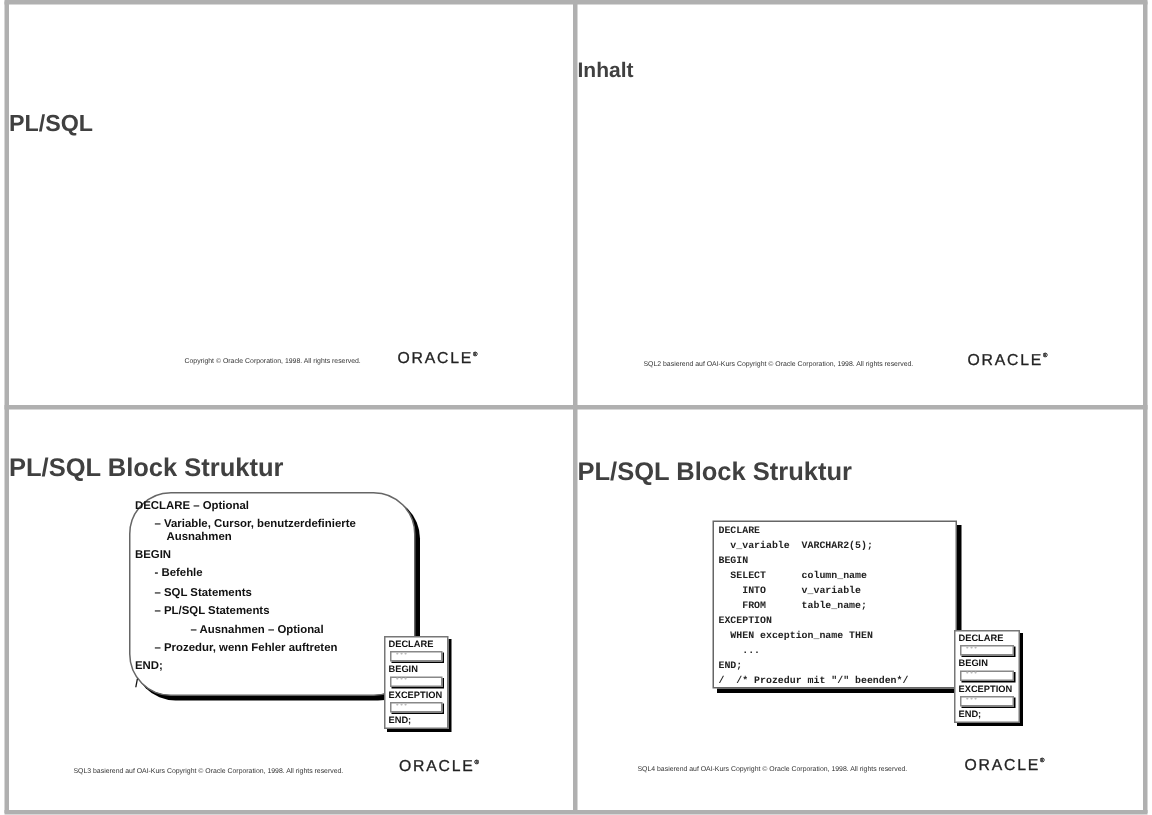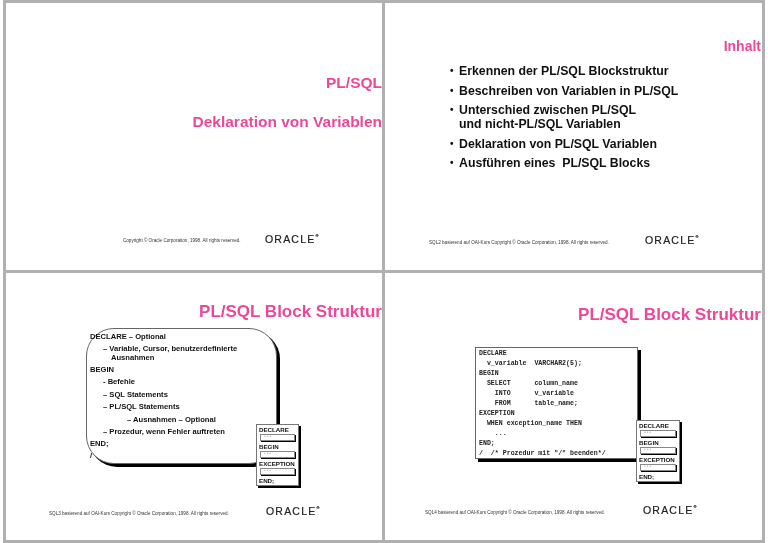--- a/index.html
+++ b/index.html
@@ -1,20 +1,20 @@
 <!DOCTYPE html>
 <html><head>
 <meta charset="utf-8">
 <style>
   html, body { margin:0; padding:0; background:#ffffff; }
   body { width:768px; height:543px; position:relative; overflow:hidden; font-family:"Liberation Sans", sans-serif; color:#111; }
   .vline { position:absolute; background:#b0b0b0; width:3px; }
   .hline { position:absolute; background:#b0b0b0; height:3px; }
   .slide { position:absolute; }
-  .title { position:absolute; font-weight:bold; color:#ec4899; text-align:right; white-space:nowrap; }
+  .title { position:absolute; font-weight:bold; color:#404040; text-align:left; white-space:nowrap; }
   .footer { position:absolute; font-size:4.6px; color:#333; white-space:nowrap; }
   .oracle { position:absolute; font-size:10.5px; letter-spacing:1.2px; color:#222; font-weight:normal; white-space:nowrap; -webkit-text-stroke:0.2px #222; }
   .oracle sup { font-size:4px; vertical-align:top; letter-spacing:0; }
   .bullets { position:absolute; margin:0; padding:0; list-style:none; font-weight:bold; font-size:12.3px; color:#111; }
   .bullets li { position:relative; padding-left:9px; line-height:14px; margin-bottom:5.5px; }
   .bullets li::before { content:"•"; position:absolute; left:0; top:0; font-size:10px; }
   .box { position:absolute; background:#fff; border:1px solid #666; box-shadow:3px 3px 0 #000; }
   .box .ln { position:absolute; font-weight:bold; font-size:7.6px; color:#111; white-space:nowrap; }
   .code { position:absolute; font-family:"Liberation Mono", monospace; font-weight:bold; font-size:6.6px; color:#222; white-space:pre; line-height:10px; }
   .mini { position:absolute; background:#fff; border:1px solid #777; box-shadow:2px 2px 0 #000; }
@@ -27,34 +27,26 @@
 
 <div class="vline" style="left:3px; top:1px; height:541px;"></div>
 <div class="vline" style="left:382px; top:1px; height:541px;"></div>
 <div class="vline" style="left:762px; top:1px; height:541px;"></div>
 <div class="hline" style="left:3px; top:0px; width:762px;"></div>
 <div class="hline" style="left:3px; top:270px; width:762px;"></div>
 <div class="hline" style="left:3px; top:540px; width:762px;"></div>
 
 <div class="slide" style="left:6px; top:3px; width:452px; height:267px;">
   <div class="title" style="left:0; width:376px; top:71px; font-size:15.5px;">PL/SQL</div>
-  <div class="title" style="left:0; width:376px; top:110px; font-size:15.5px;">Deklaration von Variablen</div>
   <div class="footer" style="left:117px; top:235px;">Copyright © Oracle Corporation, 1998. All rights reserved.</div>
   <div class="oracle" style="left:259px; top:230px;"><span>ORACLE</span><sup>®</sup></div>
 </div>
 
 <div class="slide" style="left:385px; top:3px; width:377px; height:267px;">
   <div class="title" style="left:0; width:376px; top:35px; font-size:14px;">Inhalt</div>
-  <ul class="bullets" style="left:65px; top:61px; width:260px;">
-    <li>Erkennen der PL/SQL Blockstruktur</li>
-    <li>Beschreiben von Variablen in PL/SQL</li>
-    <li style="width:195px;">Unterschied zwischen PL/SQL und nicht-PL/SQL Variablen</li>
-    <li>Deklaration von PL/SQL Variablen</li>
-    <li style="white-space:pre;">Ausführen eines  PL/SQL Blocks</li>
-  </ul>
   <div class="footer" style="left:44px; top:237px;">SQL2 basierend  auf OAI-Kurs Copyright © Oracle Corporation, 1998. All rights reserved.</div>
   <div class="oracle" style="left:260px; top:231px;"><span>ORACLE</span><sup>®</sup></div>
 </div>
 
 <div class="slide" style="left:6px; top:273px; width:376px; height:267px;">
   <div class="title" style="left:0; width:376px; top:29px; font-size:17px;">PL/SQL Block Struktur</div>
   <div class="box" style="left:80px; top:55px; width:189px; height:134px;border-radius:28px;">
     <div class="ln" style="left:3px; top:3px;">DECLARE – Optional</div>
     <div class="ln" style="left:16px; top:15px;">– Variable, Cursor, benutzerdefinierte</div>
     <div class="ln" style="left:24px; top:24px;">Ausnahmen</div>

